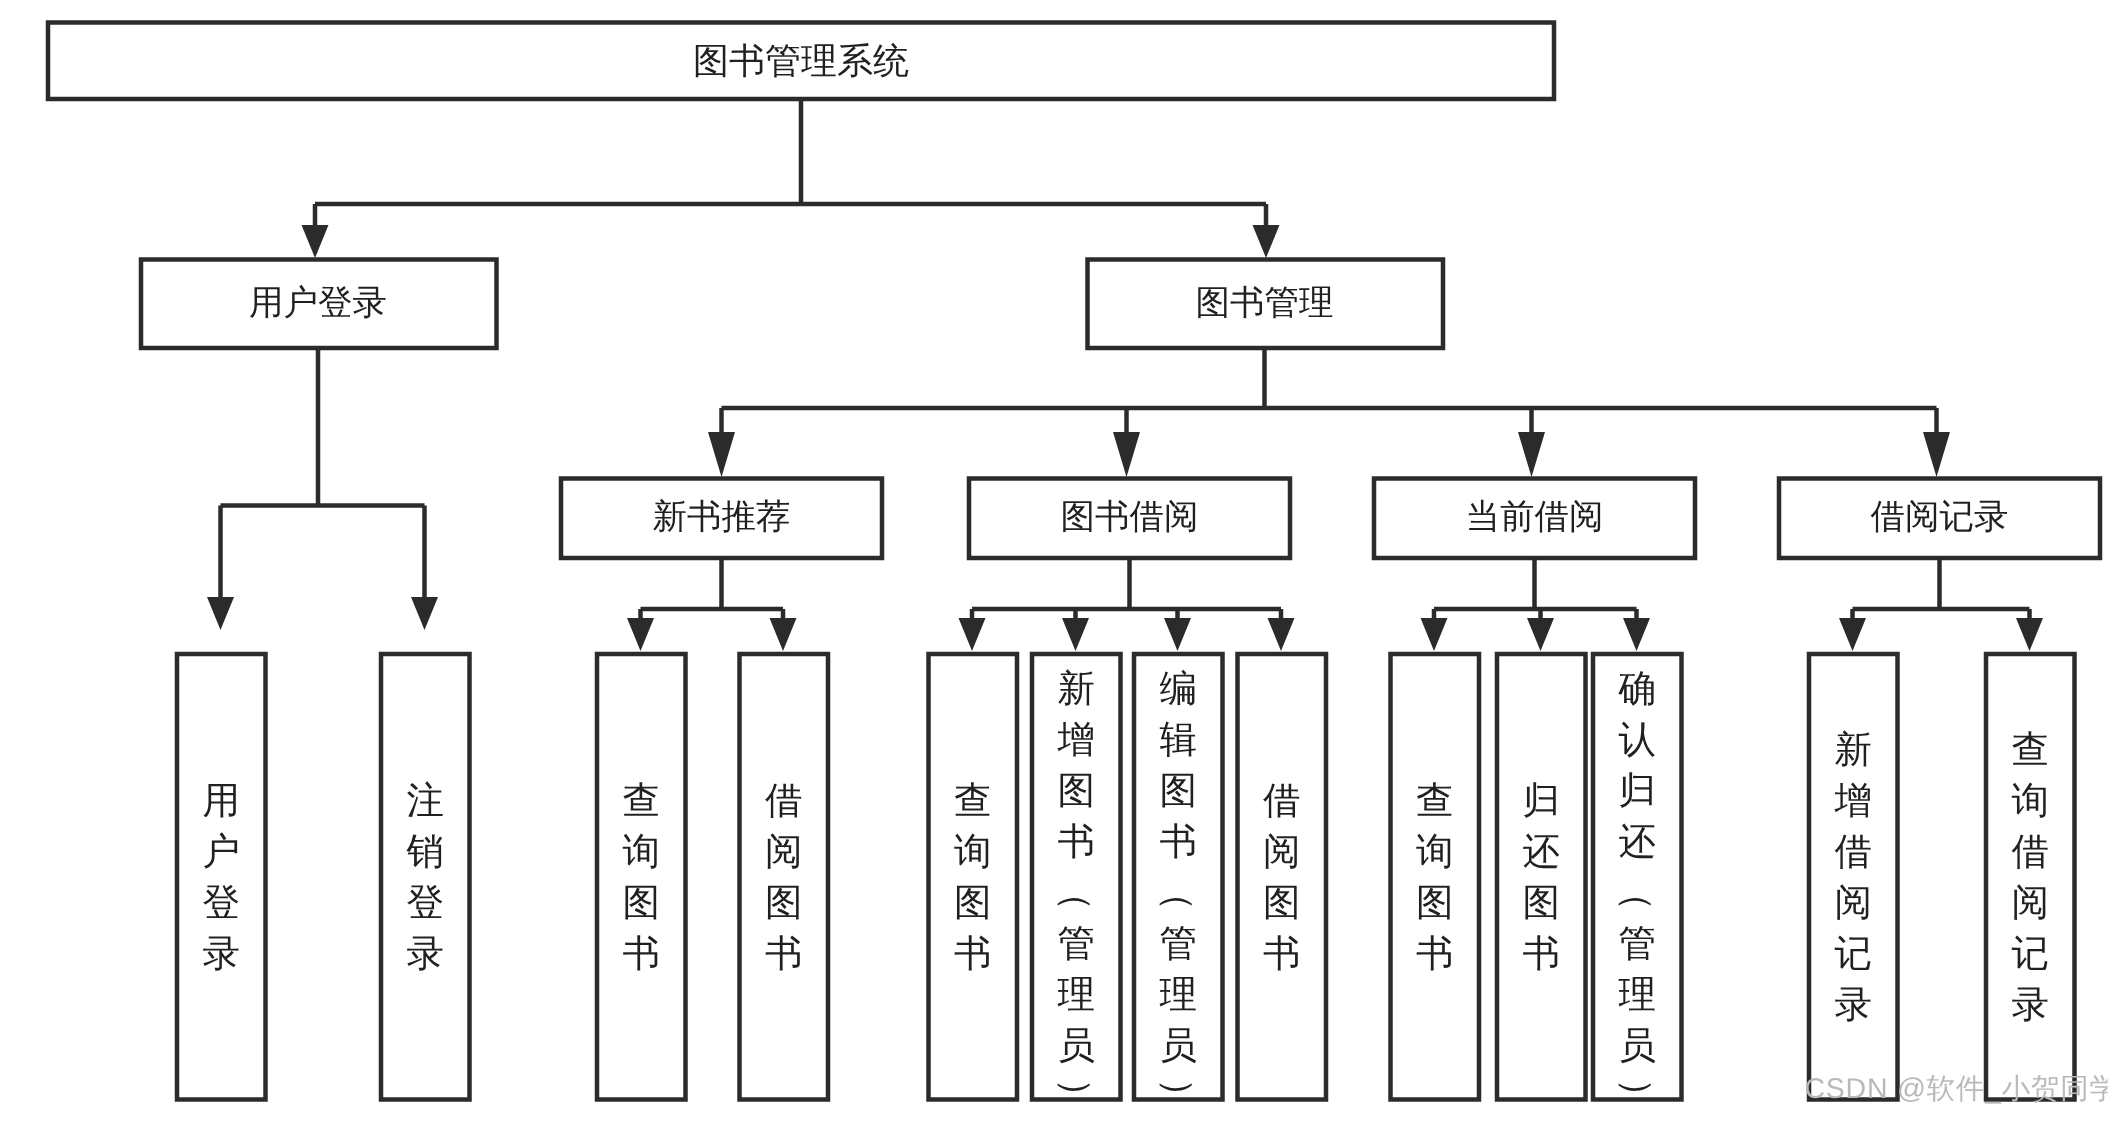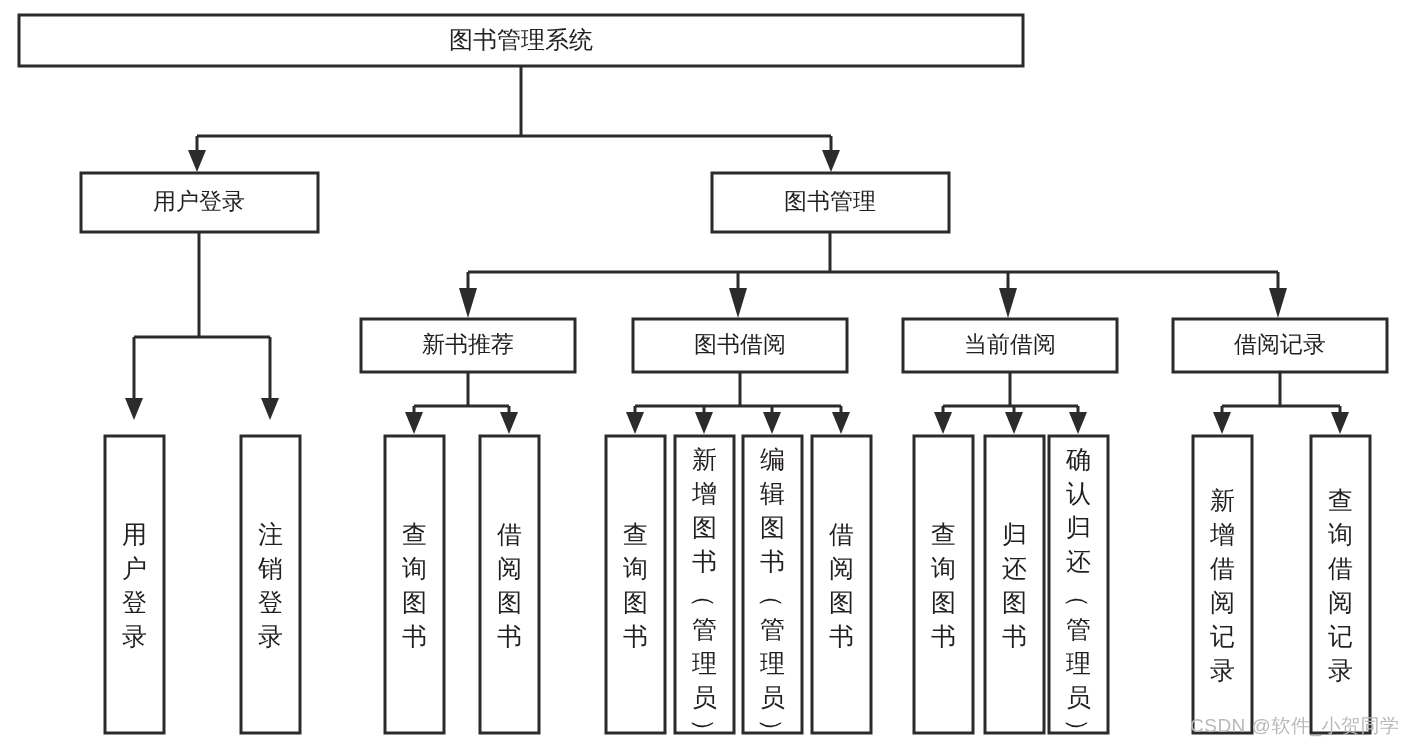--- a/index.html
+++ b/index.html
@@ -11,20 +11,21 @@
     width: 1405px;
     height: 747px;
     font-family: "Liberation Sans", "DejaVu Sans", sans-serif;
     overflow: hidden;
   }
   #diagram-root {
     position: relative;
     width: 1255px;
     height: 747px;
     background: #ffffff;
+    margin-left: 13px;
   }
   svg#flow {
     position: absolute;
     top: 0;
     left: 0;
     width: 1405px;
     height: 747px;
     display: block;
   }
   .node-box {

